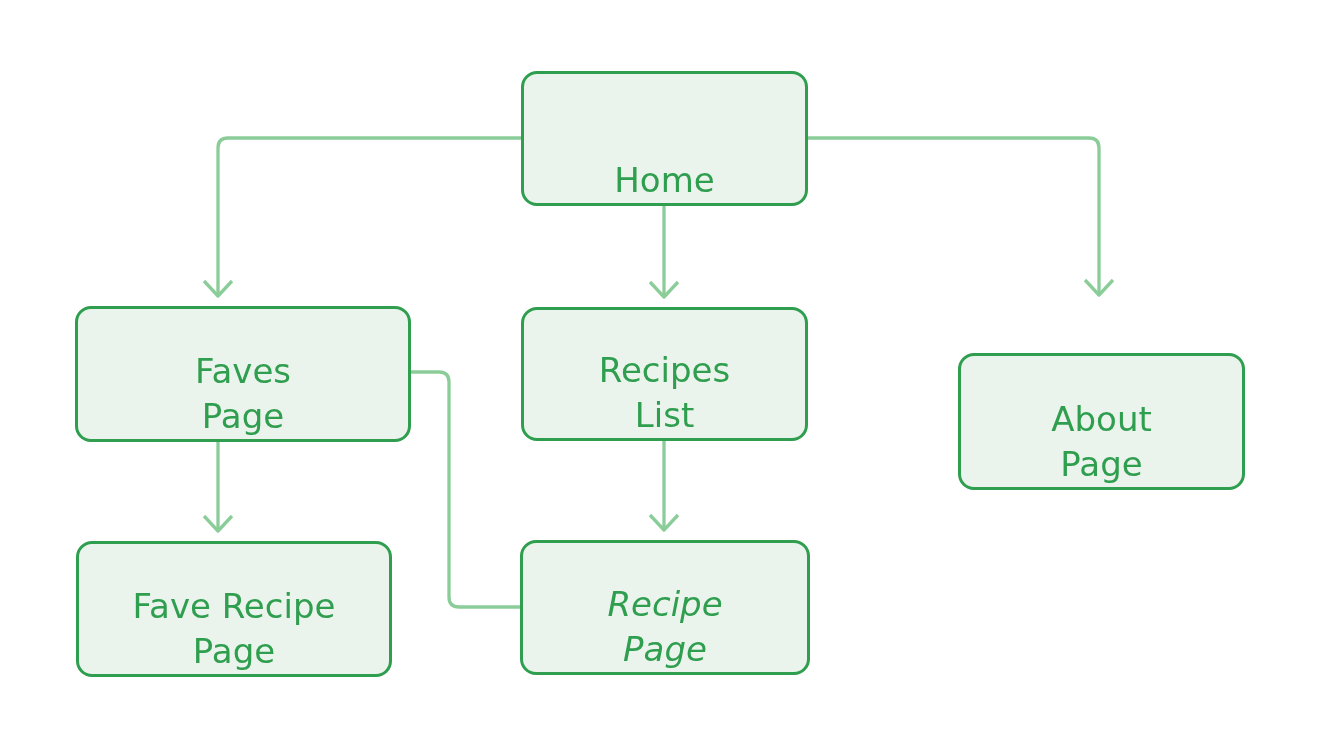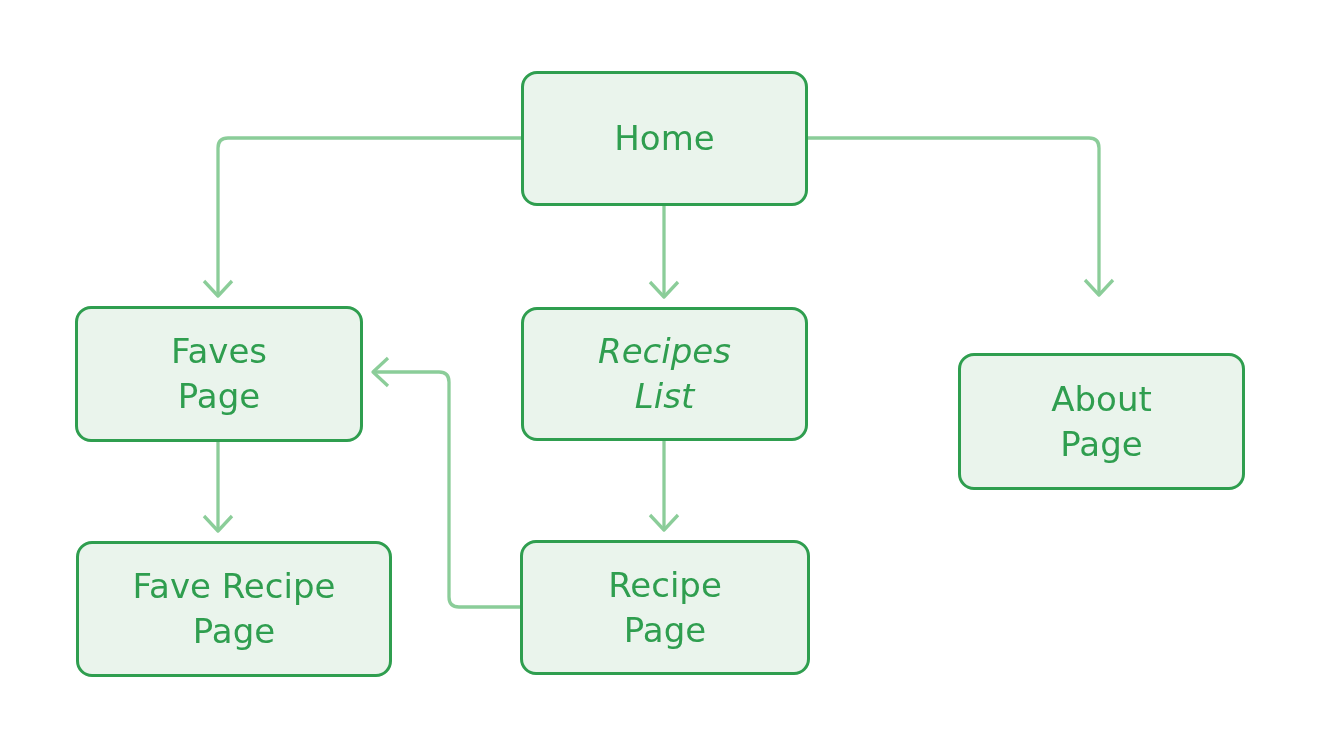--- a/index.html
+++ b/index.html
@@ -27,21 +27,21 @@
     stroke-width: 3.3;
     stroke-linejoin: round;
   }
   .node {
     position: absolute;
     box-sizing: border-box;
     background: var(--node-fill, #eaf4ec);
     border: 3px solid var(--node-border, #2f9e4f);
     border-radius: 16px;
     display: flex;
-    align-items: center;
+    align-items: flex-end;
     justify-content: center;
   }
   .node-label {
     color: var(--node-text, #2f9e4f);
     font-size: 34px;
     line-height: 1.32;
     text-align: center;
     white-space: pre-line;
   }
 </style>
@@ -80,38 +80,38 @@
     <g>
       <path class="edge" d="M 520 607 H 459 Q 449 607 449 597 V 382 Q 449 372 439 372 H 375"></path>
       <path class="edge" d="M 388 358 L 373 372 L 388 386"></path>
     </g>
   </svg>
 
   <div class="node" style="left:521px; top:71px; width:287px; height:135px;">
     <div class="node-label">Home</div>
   </div>
 
-  <div class="node" style="left:75px; top:306px; width:288px; height:136px;">
+  <div class="node" style="left:75px; top:306px; width:336px; height:136px;">
     <div class="node-label">Faves
 Page</div>
   </div>
 
-  <div class="node" style="left:521px; top:307px; width:287px; height:134px;font-style:italic;">
+  <div class="node" style="left:521px; top:307px; width:287px; height:134px;">
     <div class="node-label">Recipes
 List</div>
   </div>
 
   <div class="node" style="left:958px; top:305px; width:287px; height:137px;margin-top:48px;">
     <div class="node-label">About
 Page</div>
   </div>
 
   <div class="node" style="left:76px; top:541px; width:316px; height:136px;">
     <div class="node-label">Fave Recipe
 Page</div>
   </div>
 
-  <div class="node" style="left:520px; top:540px; width:290px; height:135px;">
+  <div class="node" style="left:520px; top:540px; width:290px; height:135px;font-style:italic;">
     <div class="node-label">Recipe
 Page</div>
   </div>
 
 </div>
 
 </body></html>

